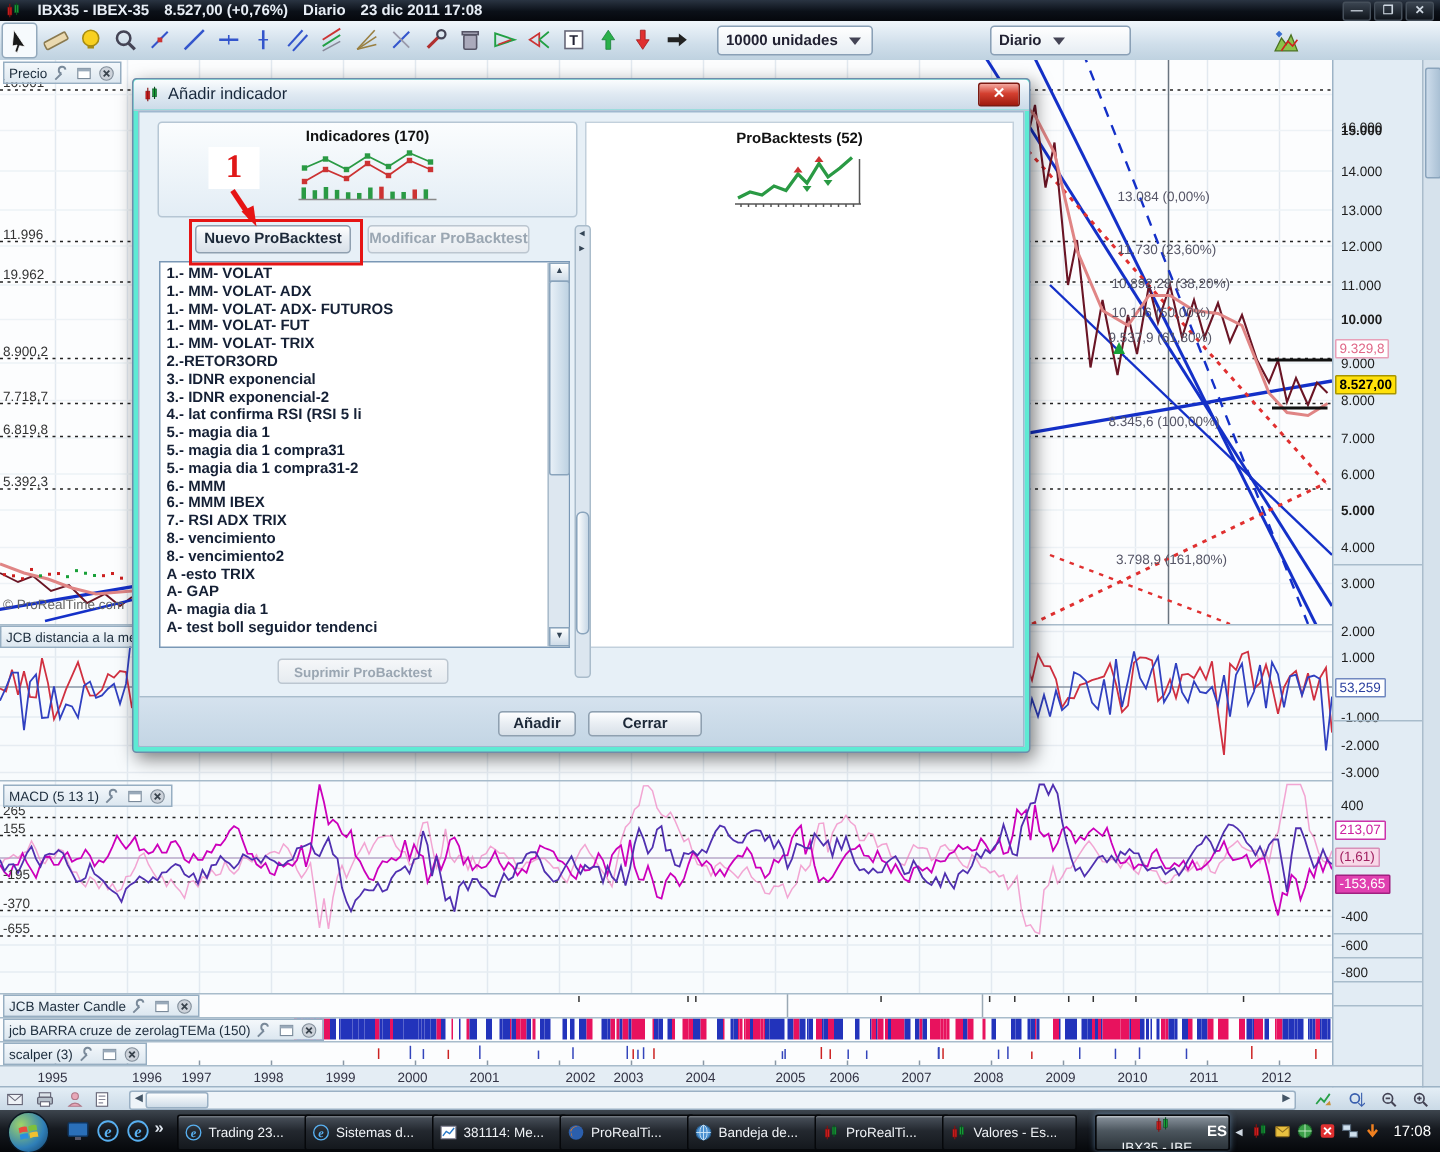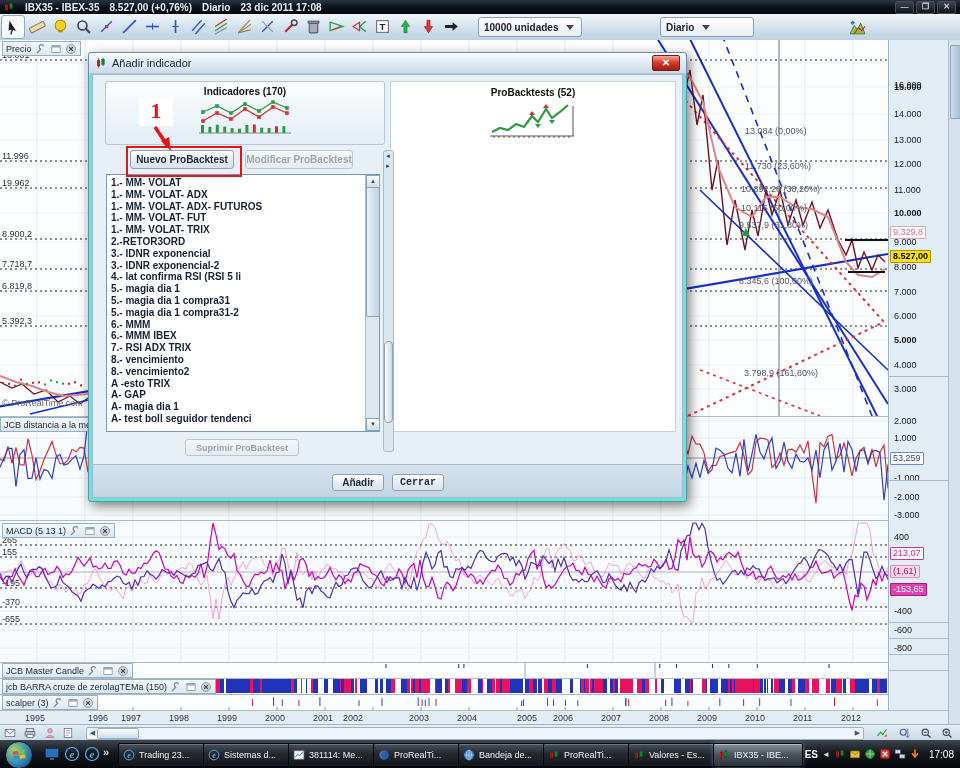--- a/index.html
+++ b/index.html
@@ -104,21 +104,21 @@
     border:1px solid #8aa4bc;font-size:6px;text-align:center;line-height:10px;color:#345;}
   #list-thumb{position:absolute;left:0;top:12px;width:12px;height:128px;
     background:linear-gradient(90deg,#e8f0f7,#bed2e2);border:1px solid #8aa4bc;border-radius:2px;}
   #mid-sb{position:absolute;left:290px;top:75px;width:9px;height:300px;background:#dce6ef;
     border:1px solid #aabccb;border-radius:3px;}
   #mid-sb .thumb{position:absolute;left:0px;top:190px;width:7px;height:80px;
     background:linear-gradient(90deg,#fdfefe,#c8d8e6);border:1px solid #8aa4bc;border-radius:4px;}
   #dlg-footer{position:absolute;left:0;right:0;top:389px;bottom:0;
     background:linear-gradient(#d5e2ee,#c3d5e4);border-top:1px solid #a8bccc;}
   #btn-add{left:239px;top:9px;width:52px;height:17px;}
-  #btn-close{left:299px;top:9px;width:52px;height:17px;font-family:Liberation Mono, monospace;}
+  #btn-close{left:299px;top:9px;width:76px;height:17px;}
   
   #taskbar{position:absolute;left:0;top:740px;width:960px;height:28px;
     background:linear-gradient(#3d454e,#161a20 45%,#05070a);}
   #startorb{position:absolute;left:5px;top:1px;width:26px;height:26px;border-radius:50%;
     background:radial-gradient(circle at 8px 8px,#9fd468,#2f7fb8 60%,#123a5e);
     border:1px solid #0a1622;display:flex;align-items:center;justify-content:center;}
   .ql{position:absolute;top:6px;width:16px;height:16px;line-height:0;}
   .chev{position:absolute;top:6px;color:#dfe6ee;font-size:11px;font-weight:bold;}
   .task{position:absolute;top:3px;width:80px;height:22px;border-radius:2px;
     background:linear-gradient(#4a525c,#23282f 45%,#14181d);border:1px solid #06080b;
@@ -828,21 +828,21 @@
       </div>
 
     <div id="timeline">
         <div class="year" style="left: 25px;">1995</div>
         <div class="year" style="left: 88px;">1996</div>
         <div class="year" style="left: 121px;">1997</div>
         <div class="year" style="left: 169px;">1998</div>
         <div class="year" style="left: 217px;">1999</div>
         <div class="year" style="left: 265px;">2000</div>
         <div class="year" style="left: 313px;">2001</div>
-        <div class="year" style="left: 343px;">2002</div>
+        <div class="year" style="left: 377px;">2002</div>
         <div class="year" style="left: 409px;">2003</div>
         <div class="year" style="left: 457px;">2004</div>
         <div class="year" style="left: 505px; margin-left: 12px;">2005</div>
         <div class="year" style="left: 553px;">2006</div>
         <div class="year" style="left: 601px;">2007</div>
         <div class="year" style="left: 649px;">2008</div>
         <div class="year" style="left: 697px;">2009</div>
         <div class="year" style="left: 745px;">2010</div>
         <div class="year" style="left: 793px;">2011</div>
         <div class="year" style="left: 841px;">2012</div>
@@ -1086,21 +1086,21 @@
             </svg></span>
           <span>ProRealTi...</span>
         </div><div class="task" style="left: 628px;">
           <span class="mi"><svg viewBox="0 0 16 16" width="12" height="12">
               <rect x="3" y="5" width="3.5" height="7" fill="#d42020" stroke="#881010" stroke-width="0.5"></rect>
               <line x1="4.7" y1="2" x2="4.7" y2="14" stroke="#881010"></line>
               <rect x="9" y="3" width="3.5" height="7" fill="#18a038" stroke="#0a5020" stroke-width="0.5"></rect>
               <line x1="10.7" y1="1" x2="10.7" y2="12" stroke="#0a5020"></line>
             </svg></span>
           <span>Valores - Es...</span>
-        </div><div class="task active" style="left: 713px;">
+        </div><div class="task active" style="left: 730px; flex-direction: column;">
           <span class="mi"><svg viewBox="0 0 16 16" width="12" height="12">
               <rect x="3" y="5" width="3.5" height="7" fill="#d42020" stroke="#881010" stroke-width="0.5"></rect>
               <line x1="4.7" y1="2" x2="4.7" y2="14" stroke="#881010"></line>
               <rect x="9" y="3" width="3.5" height="7" fill="#18a038" stroke="#0a5020" stroke-width="0.5"></rect>
               <line x1="10.7" y1="1" x2="10.7" y2="12" stroke="#0a5020"></line>
             </svg></span>
           <span>IBX35 - IBE...</span>
         </div></span>
     <div id="tray">
       <span style="font-weight:bold">ES</span>

